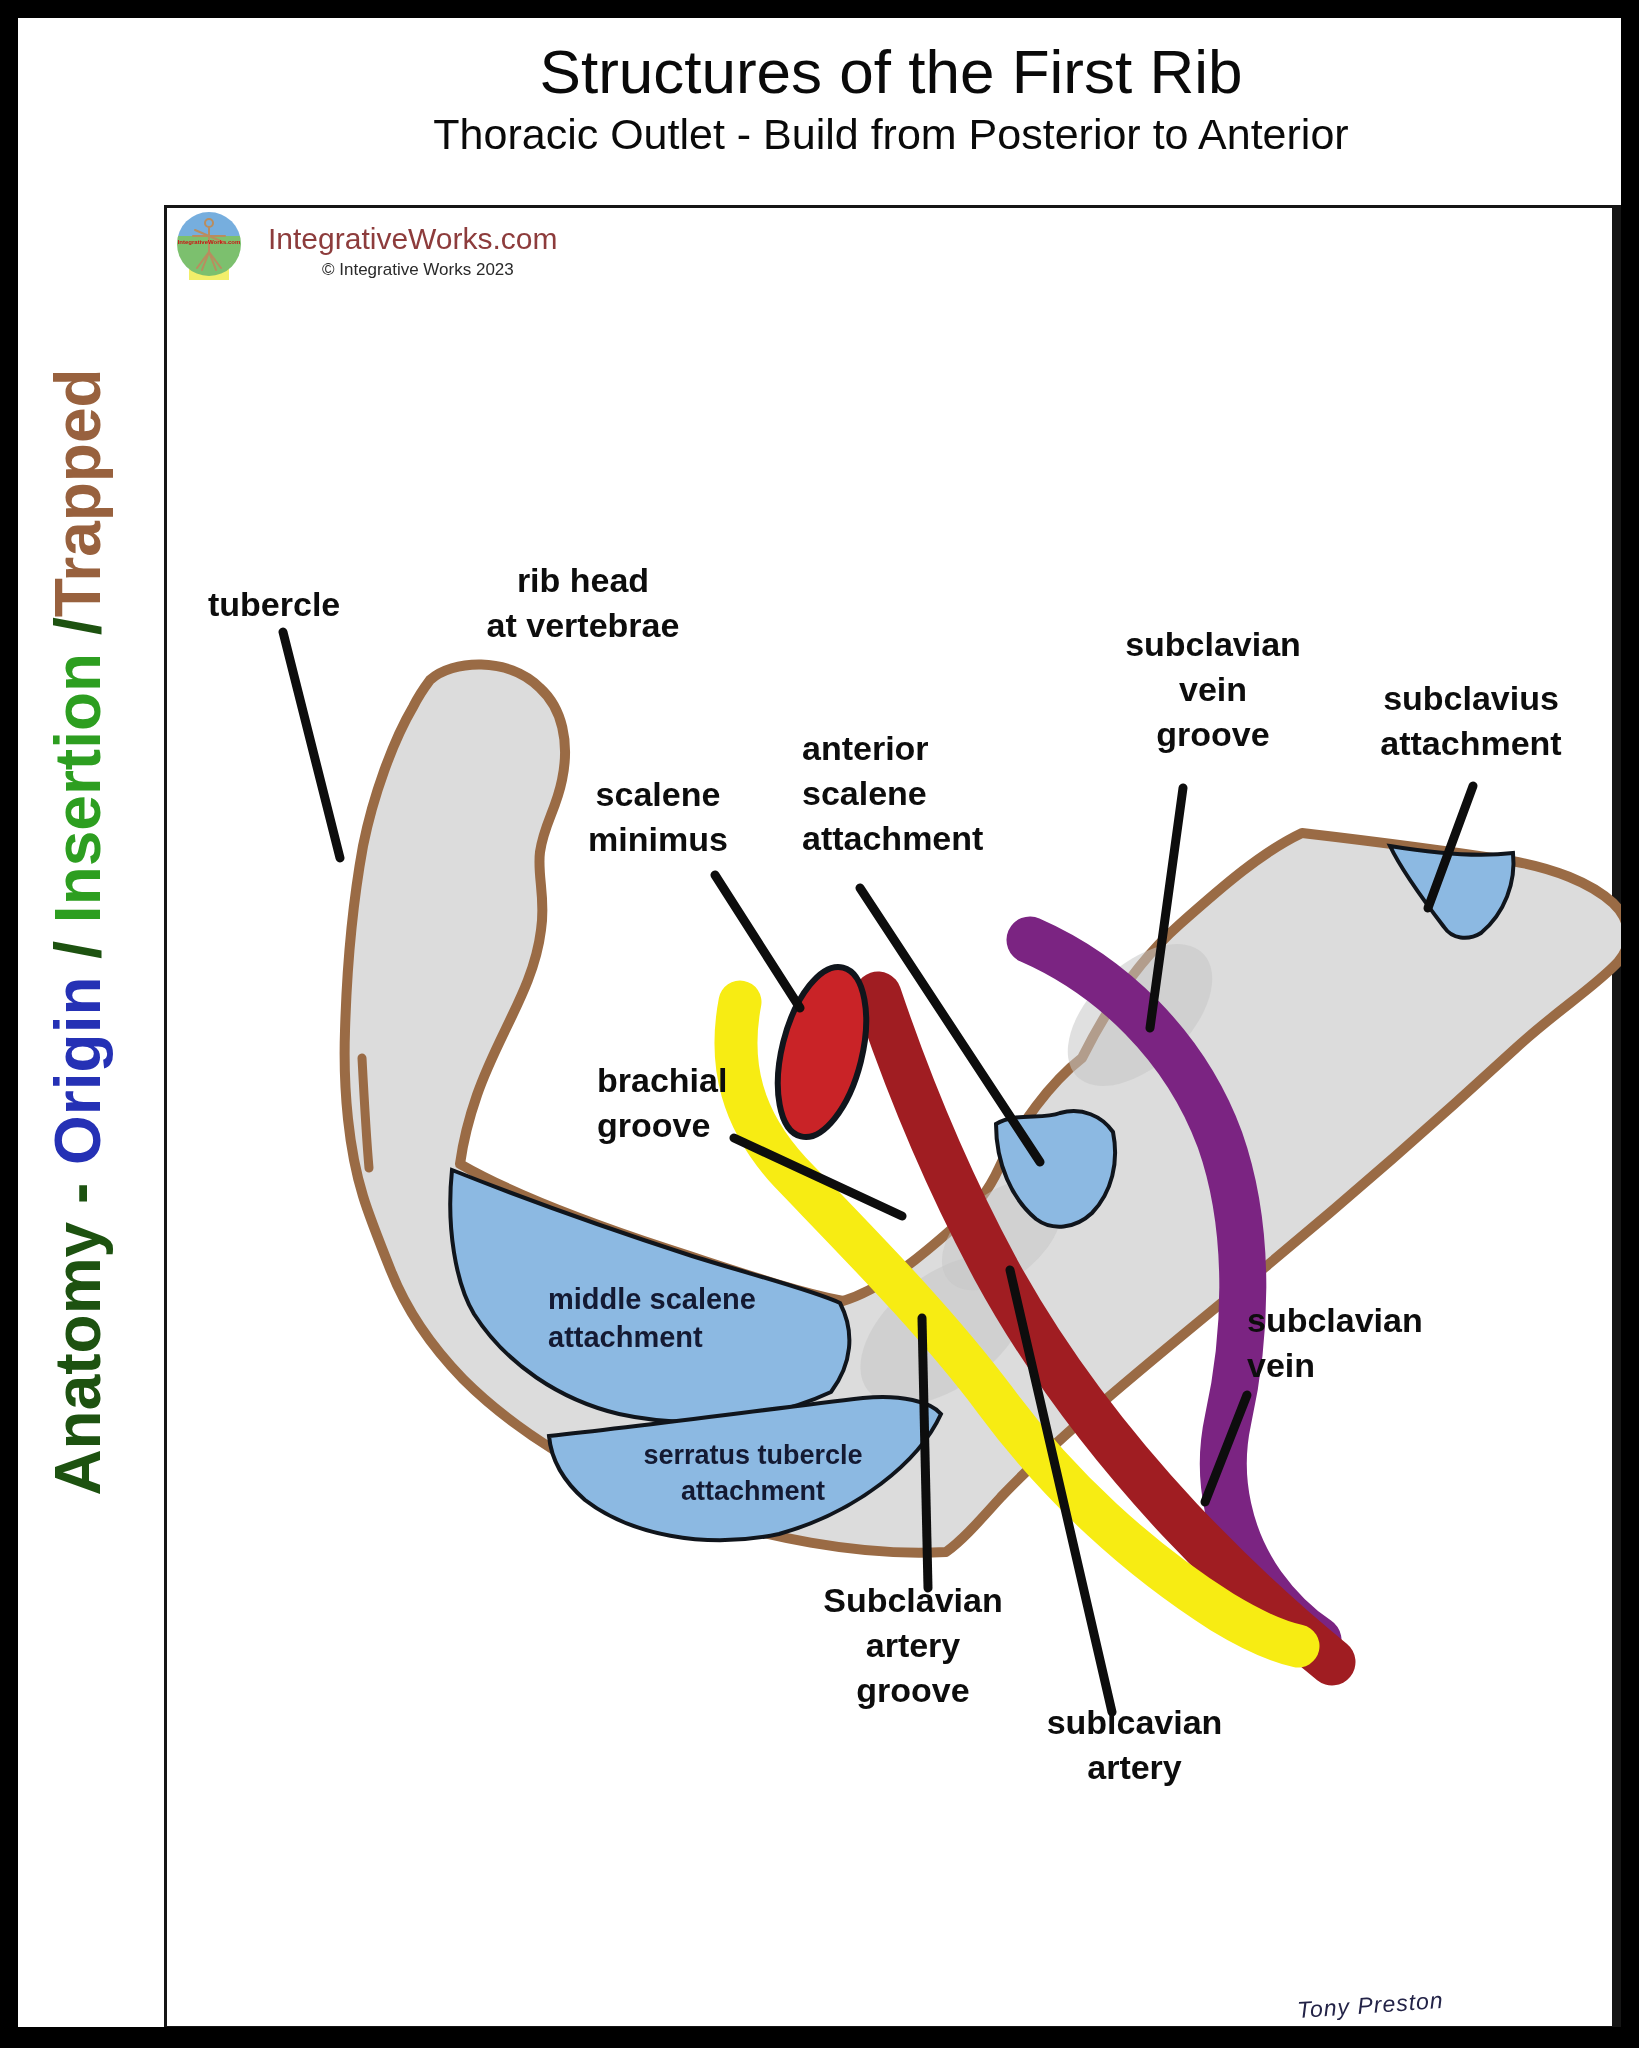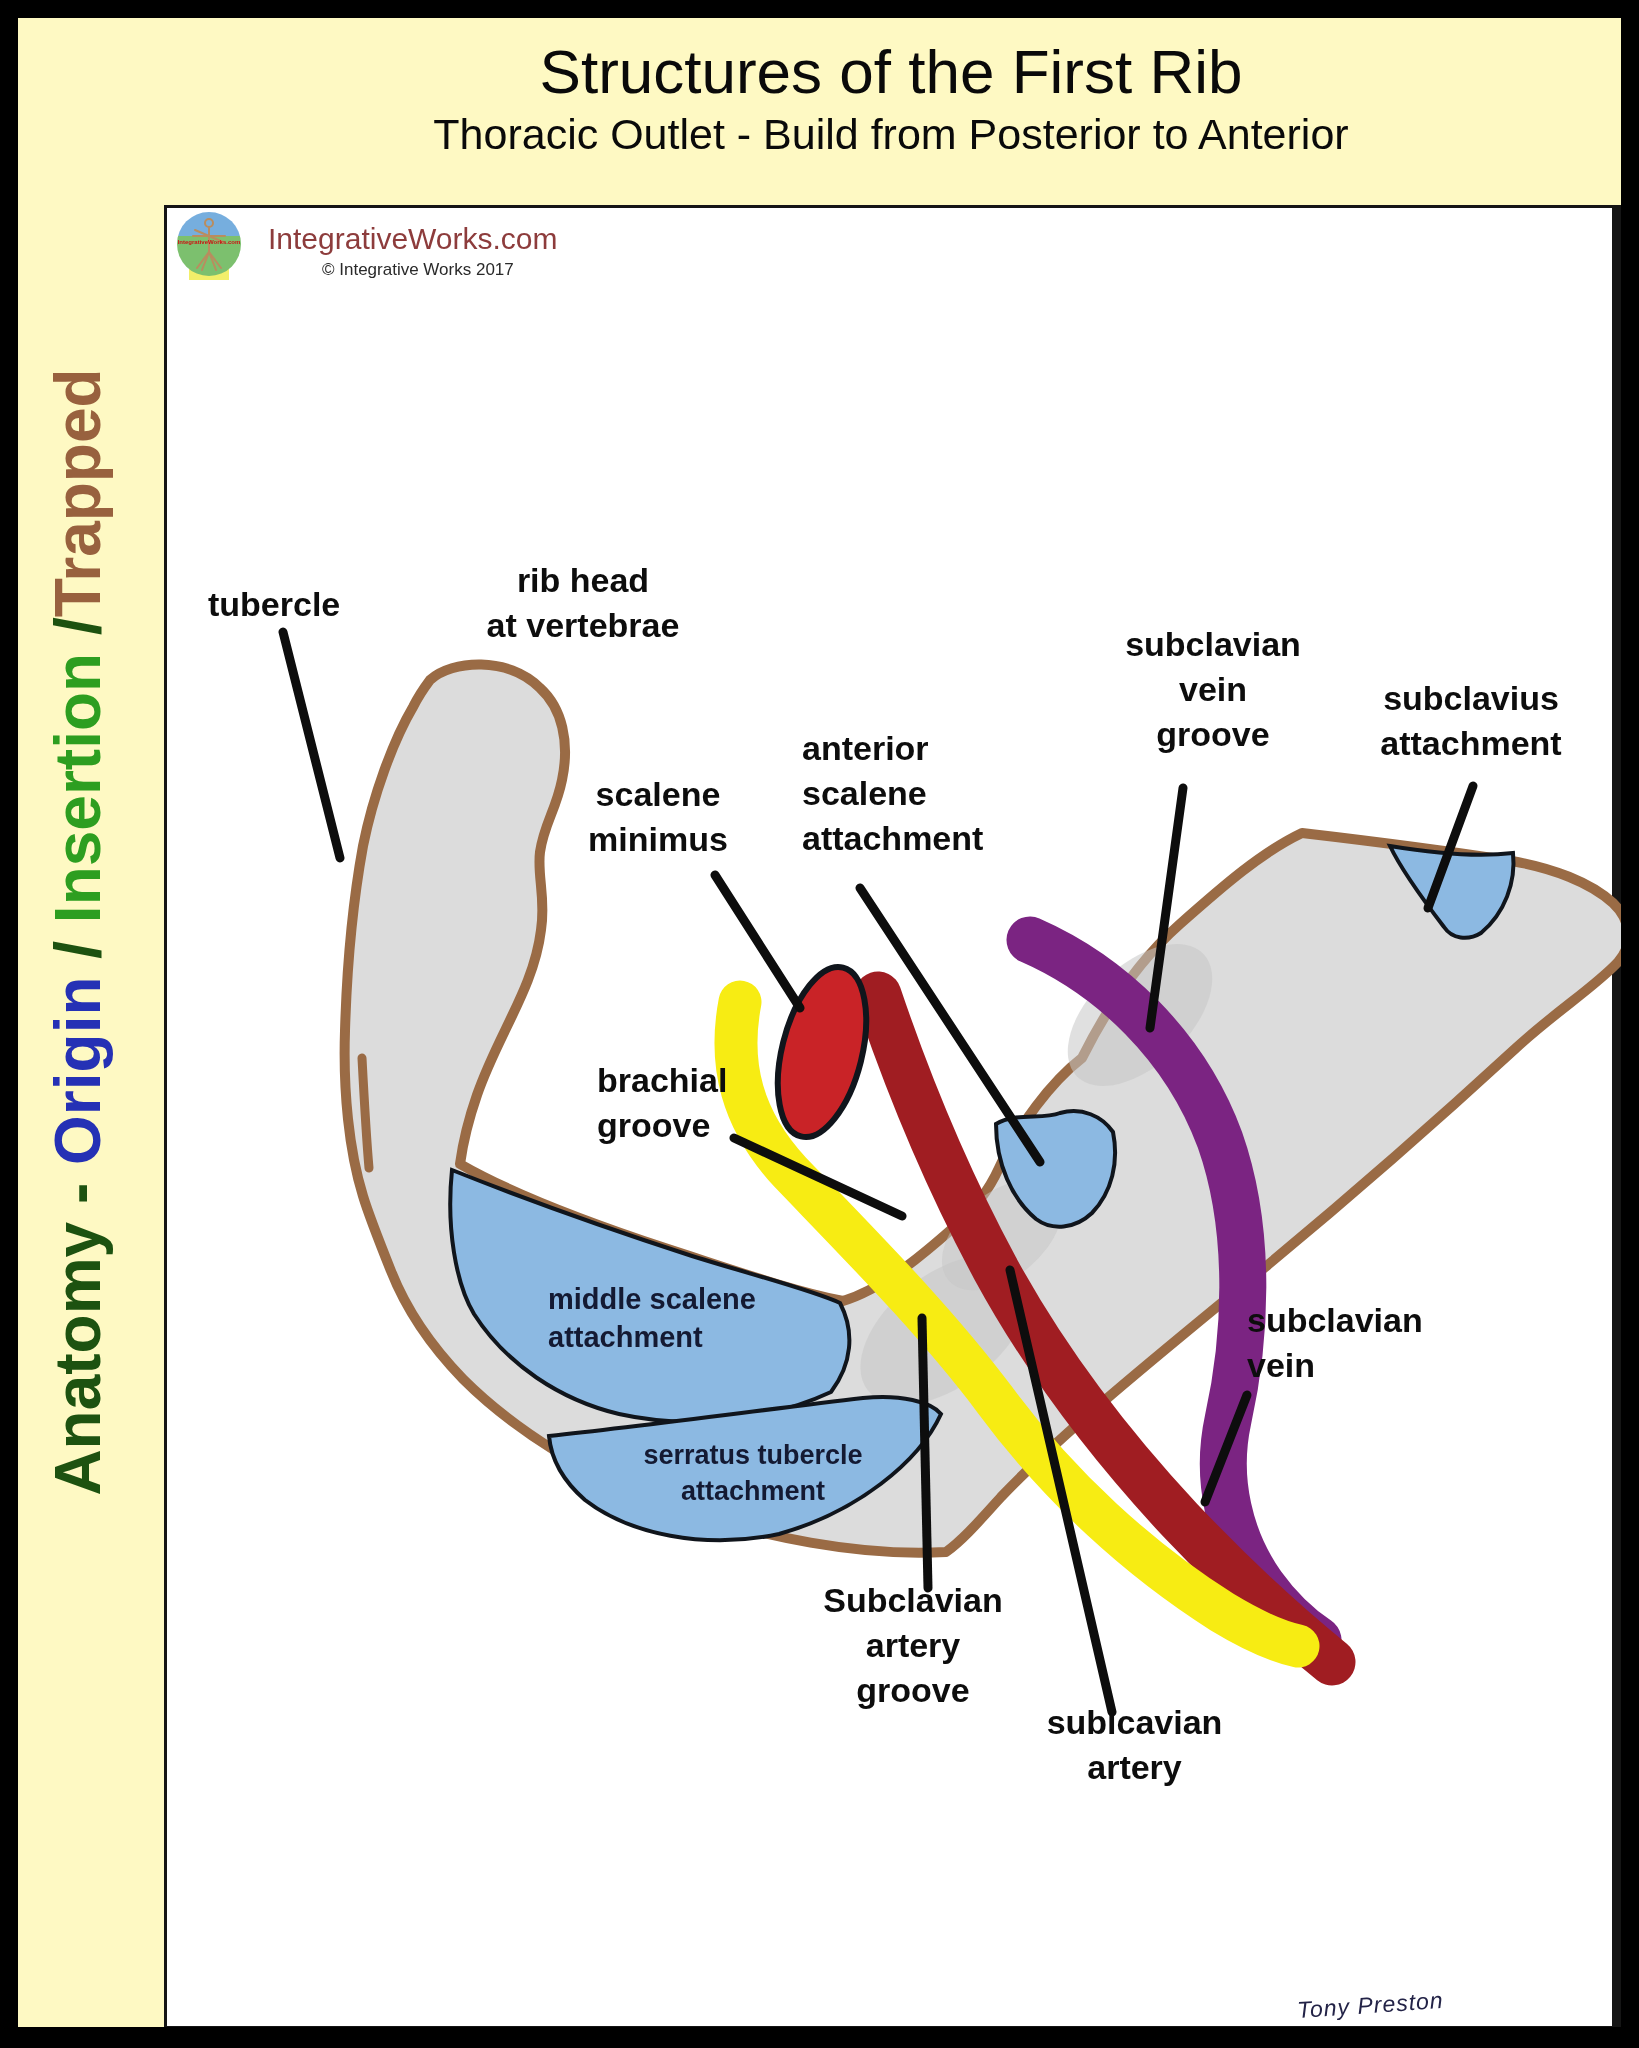--- a/index.html
+++ b/index.html
@@ -1,19 +1,19 @@
 <!DOCTYPE html>
 <html><head>
 <meta charset="utf-8">
 <style>
   html,body{margin:0;padding:0;background:#777;}
   .page{
     position:relative;
     width:1639px;height:2048px;
-    background:#fef9c3;
+    background:#ffffff;
     overflow:hidden;
     font-family:"Liberation Sans", sans-serif;
   }
   
   .outer-frame{
     position:absolute;inset:0;
     border:18px solid #000;
     border-bottom-width:21px;
     pointer-events:none;
     z-index:50;
@@ -118,21 +118,21 @@
         <line x1="6" y1="14" x2="34" y2="26"></line>
         <line x1="20" y1="36" x2="8" y2="52"></line>
         <line x1="20" y1="36" x2="32" y2="52"></line>
         <line x1="20" y1="36" x2="13" y2="54"></line>
         <line x1="20" y1="36" x2="27" y2="54"></line>
       </g>
     </svg>
     <div class="ltext">IntegrativeWorks.com</div>
   </div>
   <div class="brand-site">IntegrativeWorks.com</div>
-  <div class="brand-copy">© Integrative Works 2017</div>
+  <div class="brand-copy">© Integrative Works 2023</div>
 
   <div class="side-text"><span style="color: rgb(29, 82, 16);">Anatomy</span><span style="color: rgb(29, 82, 16);"> - </span><span style="color: rgb(37, 49, 181);">Origin</span><span style="color: rgb(29, 82, 16);"> / </span><span style="color: rgb(45, 158, 32);">Insertion</span><span style="color: rgb(29, 82, 16);"> /</span><span style="color: rgb(152, 97, 62);">Trapped</span></div>
 
   <svg class="art" width="1639" height="2048" viewBox="0 0 1639 2048">
 
     <path stroke-width="10" stroke-linejoin="round" d="M 430 680
          C 452 660 508 656 540 688
          C 562 708 570 742 562 780
          C 556 810 544 824 540 852
          C 537 876 546 898 541 930

